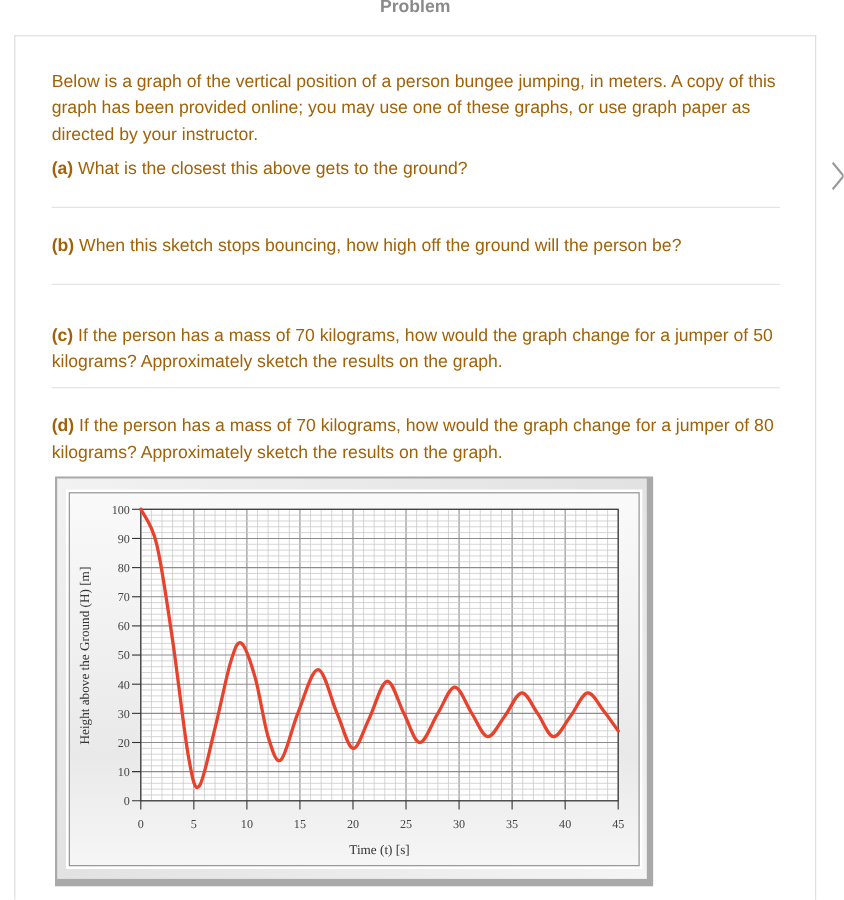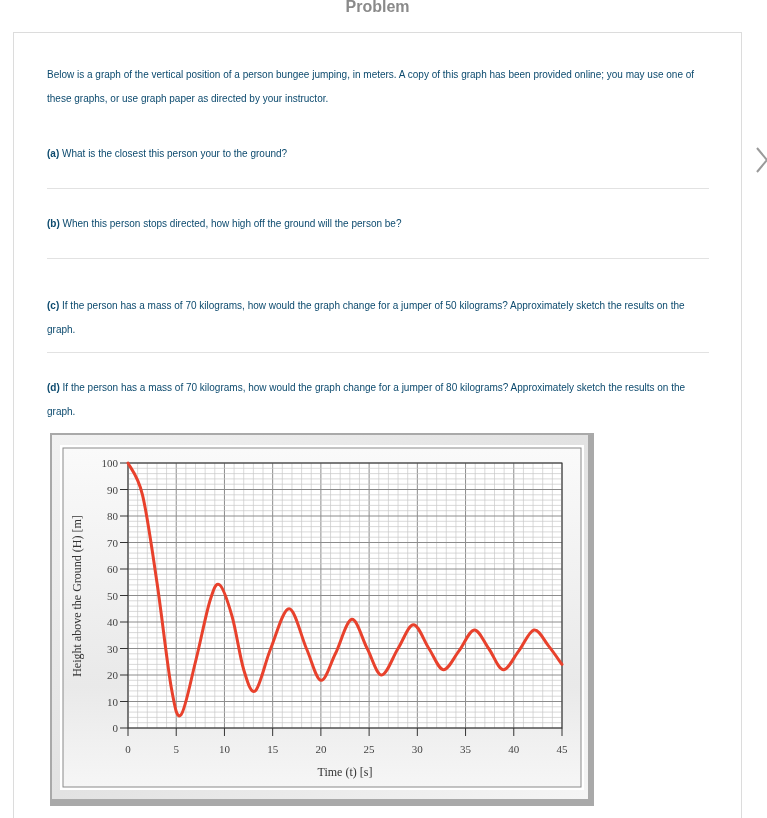--- a/index.html
+++ b/index.html
@@ -10,21 +10,21 @@
   .page-title {
     position: absolute; left: 0; width: 755px; top: -2px; text-align: center;
     font-size: 16px; font-weight: bold; color: #8a8a8a;
   }
   .card {
     position: absolute; left: 13px; top: 32px; width: 729px; height: 800px;
     border: 1px solid #dcdcdc; border-bottom: none; box-sizing: border-box; background: #fff;
   }
   .intro, .question {
     position: absolute; left: 47px; width: 665px;
-    font-size: 10px; line-height: 24px; color: #0c4a6e;
+    font-size: 16px; line-height: 24px; color: #a16207;
   }
   .intro { top: 63px; }
   .q-a { top: 142px; }
   .q-b { top: 212px; }
   .q-c { top: 294px; }
   .q-d { top: 376px; }
   .q-label { font-weight: bold; }
   .divider { position: absolute; left: 47px; width: 662px; height: 1px; background: #e2e2e2; }
   .next-chevron {
     position: absolute; left: 755px; top: 146px; width: 14px; height: 28px;
@@ -37,26 +37,26 @@
 </head>
 <body>
 
 <div class="page-title">Problem</div>
 
 <div class="card"></div>
 
 <div class="intro">Below is a graph of the vertical position of a person bungee jumping, in meters. A copy of this graph has been provided online; you may use one of these graphs, or use graph paper as directed by your instructor.</div>
 
 <div class="question q-a">
-  <span class="q-label">(a)</span><span> What is the closest this person your to the ground?</span>
+  <span class="q-label">(a)</span><span> What is the closest this above gets to the ground?</span>
 </div>
 <div class="divider" style="top:188px;"></div>
 
 <div class="question q-b">
-  <span class="q-label">(b)</span><span> When this person stops directed, how high off the ground will the person be?</span>
+  <span class="q-label">(b)</span><span> When this sketch stops bouncing, how high off the ground will the person be?</span>
 </div>
 <div class="divider" style="top:258px;"></div>
 
 <div class="question q-c">
   <span class="q-label">(c)</span><span> If the person has a mass of 70 kilograms, how would the graph change for a jumper of 50 kilograms? Approximately sketch the results on the graph.</span>
 </div>
 <div class="divider" style="top:352px;"></div>
 
 <div class="question q-d">
   <span class="q-label">(d)</span><span> If the person has a mass of 70 kilograms, how would the graph change for a jumper of 80 kilograms? Approximately sketch the results on the graph.</span>

